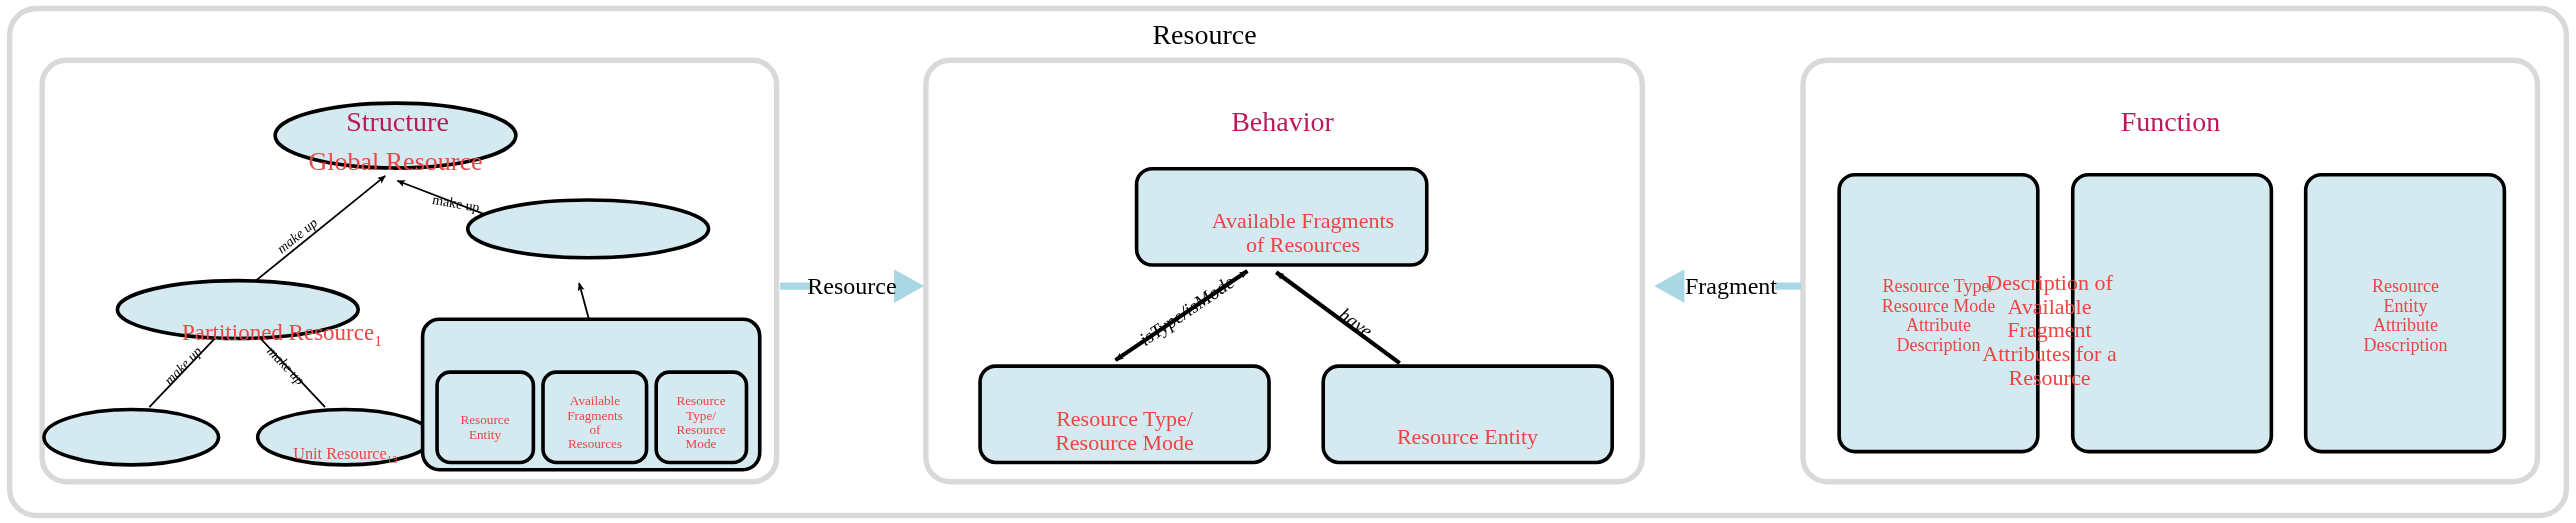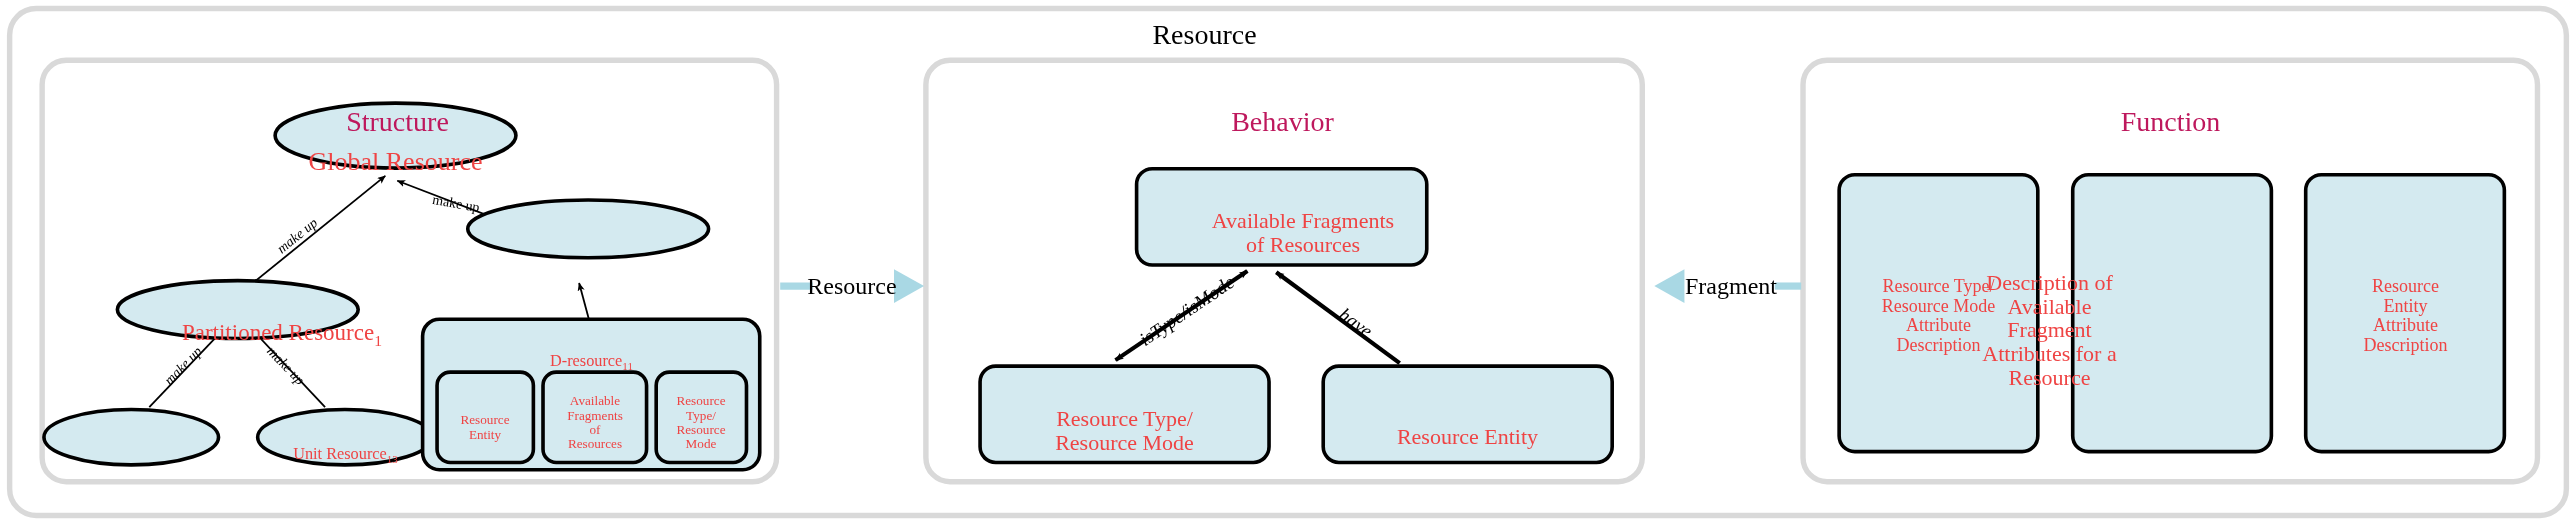--- a/index.html
+++ b/index.html
@@ -150,23 +150,20 @@
 
   <div class="node-label" style="left:93px; top:296px; width:289px; font-size:23px;text-align:right;">
     <span>Partitioned Resource</span><span class="sub">1</span>
   </div>
 
 
   <div class="node-label" style="left:261px; top:427px; width:169px; font-size:16.3px;">
     <span>Unit Resource</span><span class="sub">13</span>
   </div>
 
-  <div class="node-label" style="left:495px; top:334px; width:193px; font-size:16.3px;">
-    <span></span><span>D-resource</span><span class="sub">11</span>
-  </div>
 
   <div class="node-label" style="left:437px; top:399px; width:96px; font-size:13.2px;">
     <span>Resource
 Entity</span>
   </div>
   <div class="node-label" style="left:543px; top:380px; width:104px; font-size:13.2px;">
     <span>Available
 Fragments
 of
 Resources</span>

